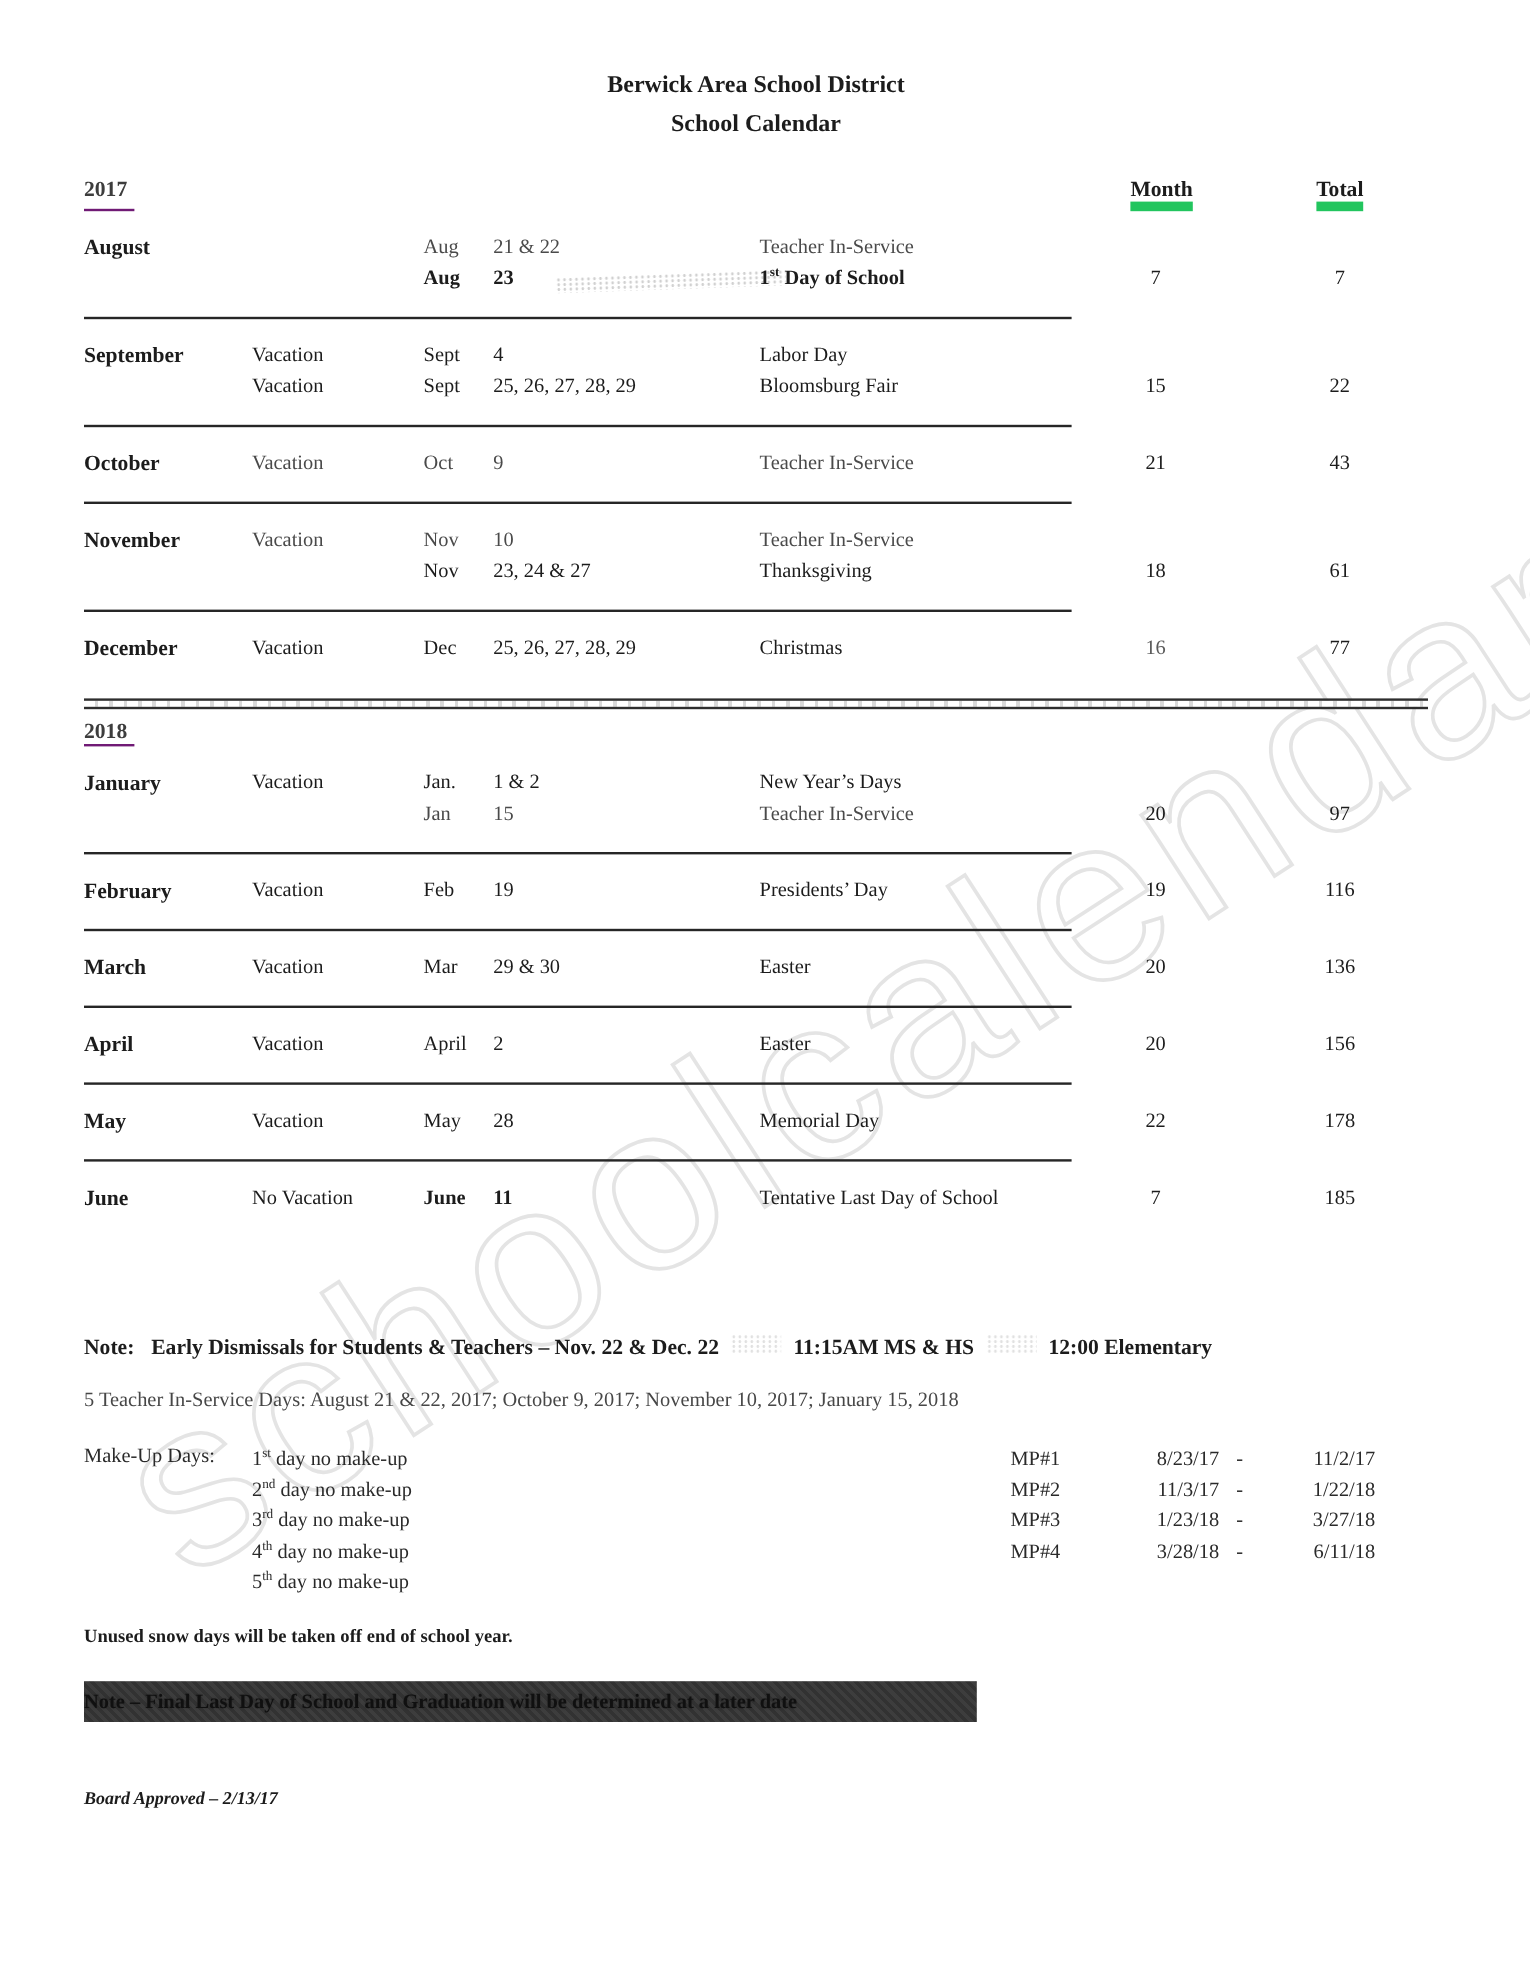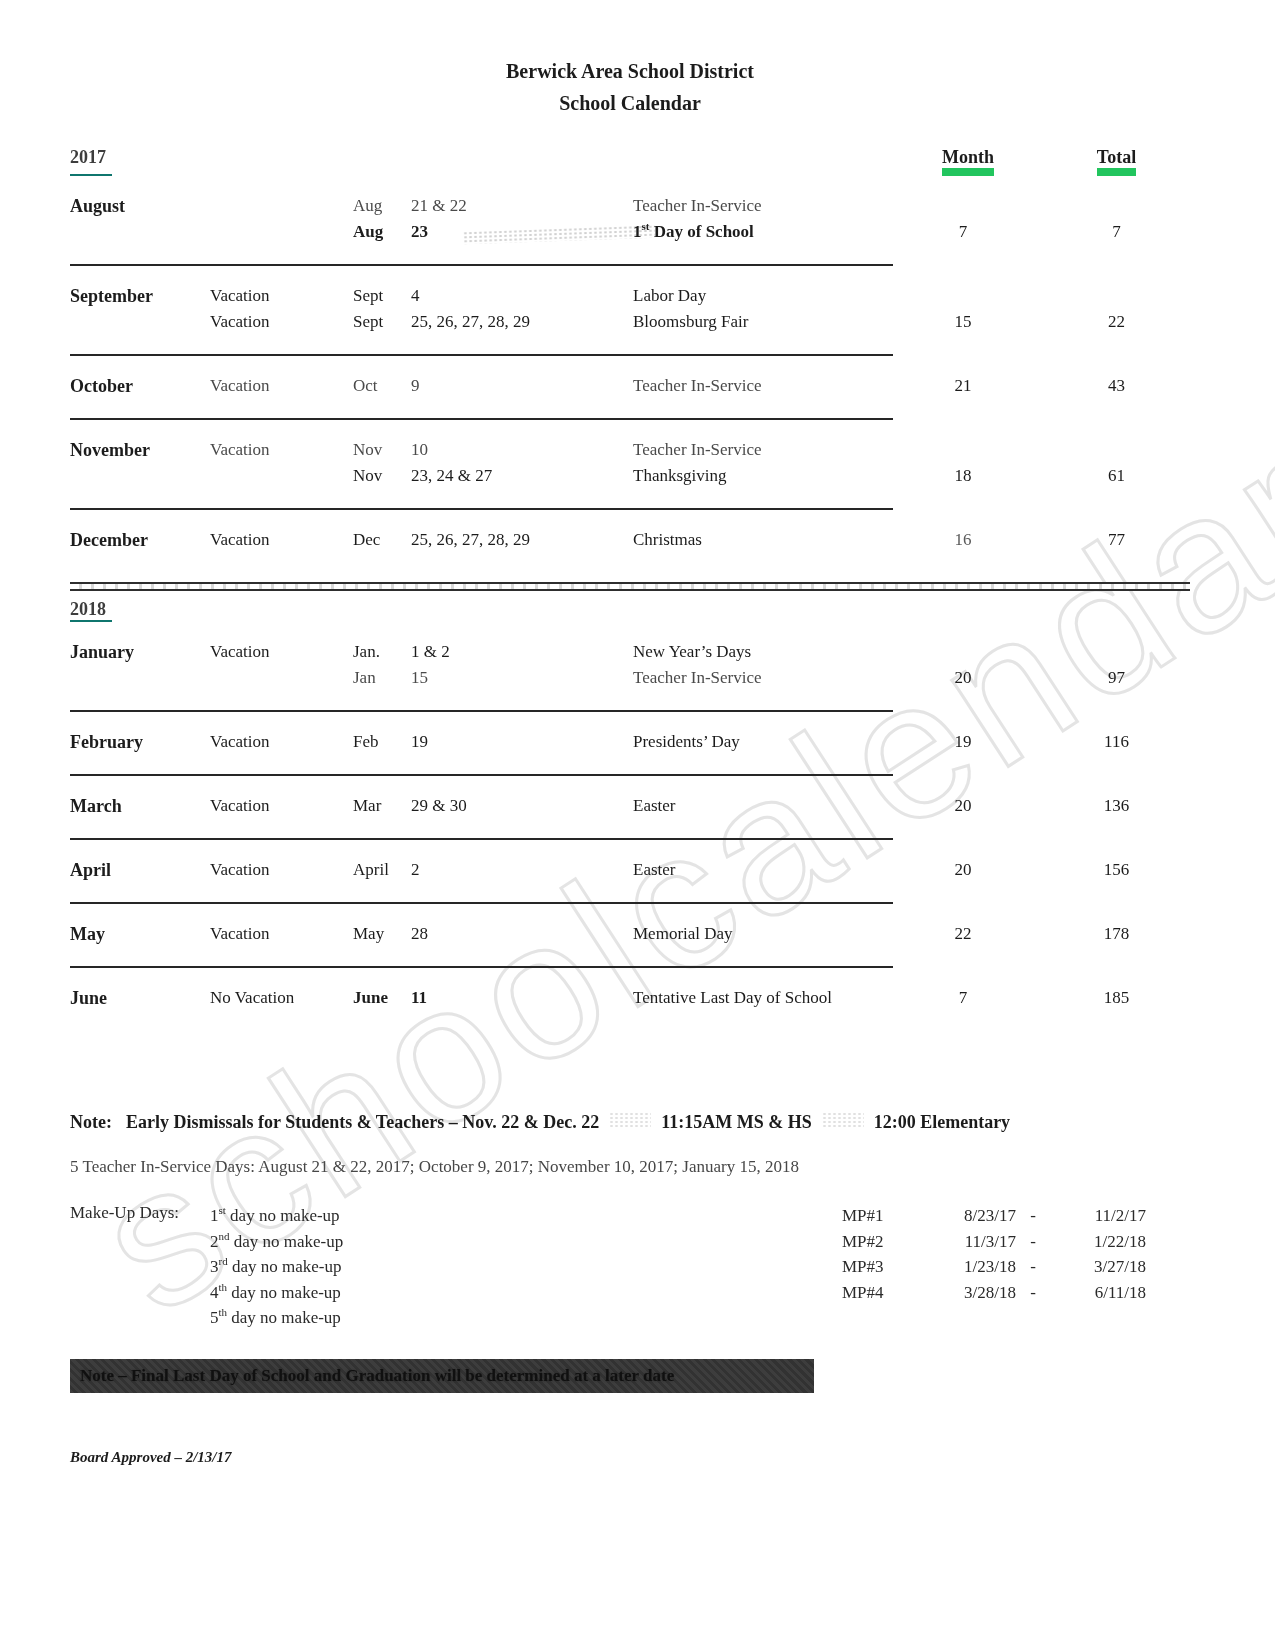--- a/index.html
+++ b/index.html
@@ -16,21 +16,21 @@
              transform-origin:0 50%;font-family:"Liberation Sans",sans-serif;font-weight:400;
              font-size:195px;letter-spacing:8px;white-space:nowrap;color:#ffffff;
              -webkit-text-stroke:3px #e4e4e4;text-shadow:0 0 1px #e9e9e9;pointer-events:none;}
 
   
   .title-block{padding-top:56px;text-align:center;font-size:20px;font-weight:bold;line-height:1.58;}
 
   
   .grid-row{display:grid;grid-template-columns:140px 143px 58px 222px 260px 150px 147px;}
   .hdr-row{margin-top:28px;font-size:18px;font-weight:bold;}
-  .year-label{color:#3d3d3d;border-bottom:2px solid #0f766e;width:42px;}
+  .year-label{color:#3d3d3d;border-bottom:2px solid #701a75;width:42px;}
   .hdr-col{justify-self:center;border-bottom:8px solid #22c55e;}
 
   .cal-row{display:grid;grid-template-columns:140px 673px 160px 147px;
            padding:17px 0 19px 0;line-height:26px;font-size:17px;}
   .c-month{font-weight:bold;font-size:18px;align-self:start;}
   .c-lines{}
   .line{display:grid;grid-template-columns:143px 58px 222px 260px;}
   .c-dates{position:relative;}
   .c-num{text-align:center;align-self:end;}
   .hr{border-top:2px solid #262626;width:823px;height:0;}
@@ -53,21 +53,21 @@
   .makeup-label{width:140px;}
   .makeup-items{line-height:25.5px;}
   .mp-block{margin-left:auto;margin-right:44px;line-height:25.5px;font-weight:normal;}
   .mp-row{display:grid;grid-template-columns:78px 96px 34px 96px;}
   .mp-start{text-align:right;}
   .mp-dash{text-align:center;}
   .mp-end{text-align:right;}
   .snow-note{margin-top:24px;font-size:15.5px;font-weight:bold;}
   .black-bar{margin-top:28px;width:744px;height:34px;display:flex;align-items:center;
              background:repeating-linear-gradient(45deg,#3d3d3d 0 3px,#323232 3px 6px);
-             color:#101010;font-size:17px;font-weight:bold;padding-left:10px;box-sizing:border-box;
+             color:#101010;font-size:17px;font-weight:bold;box-sizing:border-box;
              text-shadow:0 0 2px #2a2a2a;white-space:nowrap;overflow:hidden;}
   .board{margin-top:56px;font-size:15px;font-weight:bold;font-style:italic;}
 </style>
 </head>
 <body>
 
 <div class="page">
 
   <div class="watermark">schoolcalendars.org</div>
 
@@ -322,19 +322,20 @@
         </div>
         <div class="mp-row">
           <span>MP#4</span>
           <span class="mp-start">3/28/18</span>
           <span class="mp-dash">-</span>
           <span class="mp-end">6/11/18</span>
         </div>
       </div>
     </div>
 
+    <div class="snow-note">Unused snow days will be taken off end of school year.</div>
 
     <div class="black-bar">Note –  Final Last Day of School and Graduation will be determined at a later date</div>
 
     <div class="board">Board Approved – 2/13/17</div>
 
   </div>
 </div>
 
 </body></html>

